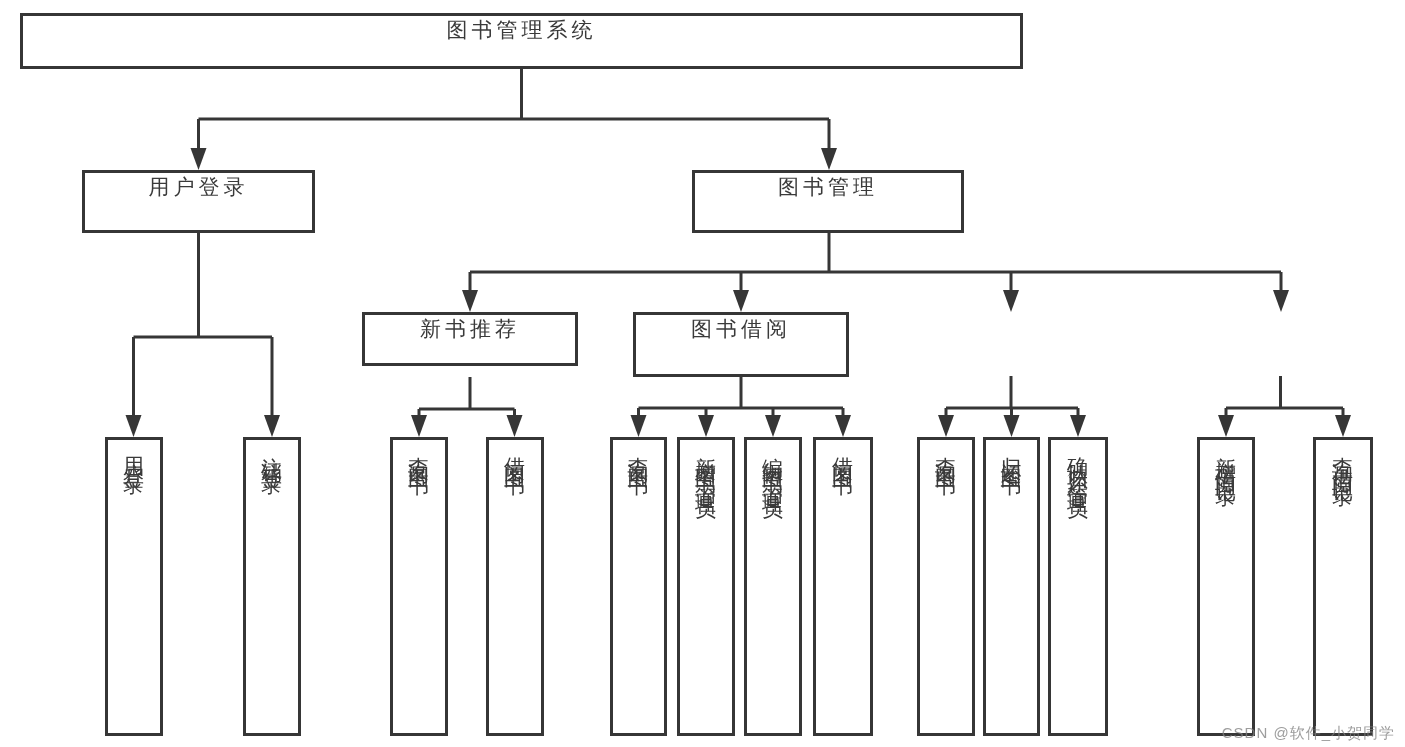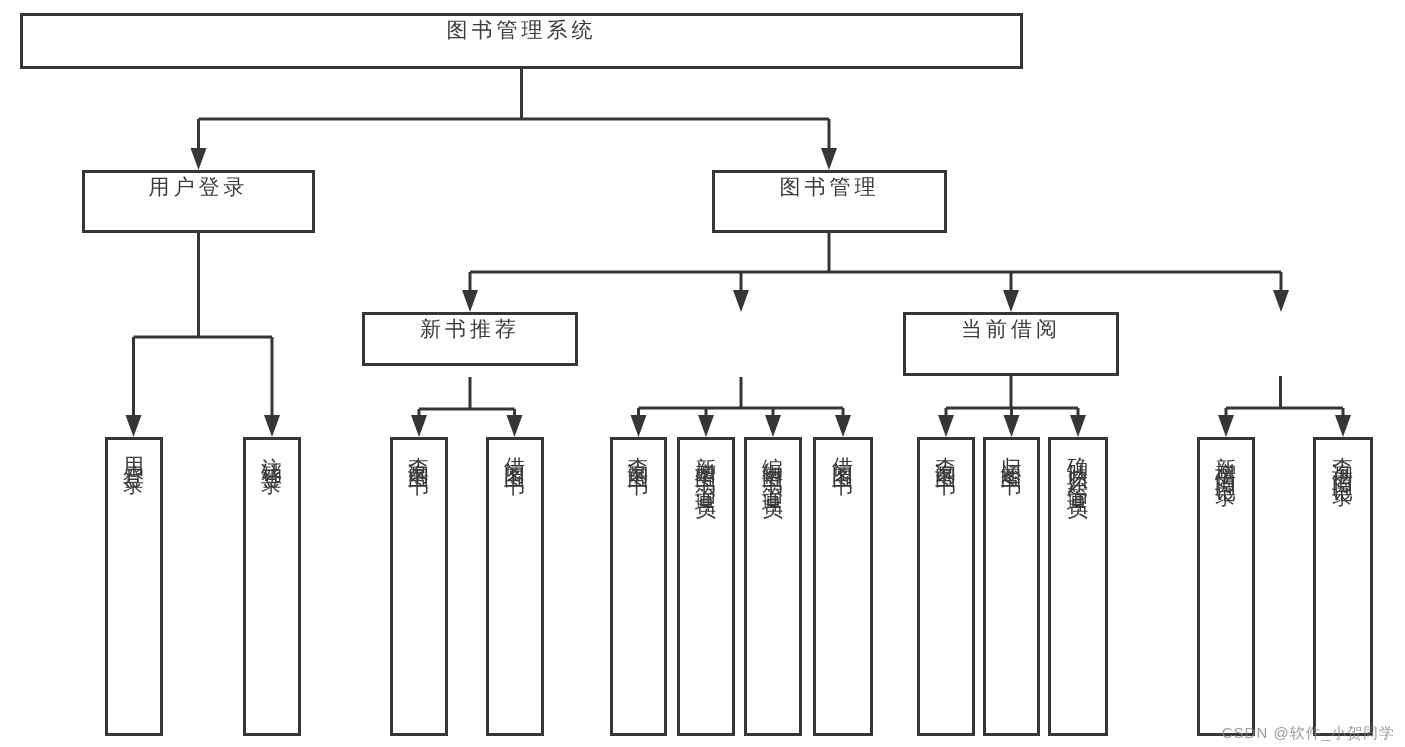--- a/index.html
+++ b/index.html
@@ -97,29 +97,29 @@
     </g>
   </svg>
 
   <div class="node h" style="left:20px; top:13px; width:1003px; height:56px;">
     <span class="lbl">图书管理系统</span>
   </div>
 
   <div class="node h" style="left:82px; top:170px; width:233px; height:63px;">
     <span class="lbl">用户登录</span>
   </div>
-  <div class="node h" style="left:712px; top:170px; width:235px; height:63px;">
+  <div class="node h" style="left:692px; top:170px; width:272px; height:63px;">
     <span class="lbl">图书管理</span>
   </div>
 
   <div class="node h" style="left:362px; top:312px; width:216px; height:54px;">
     <span class="lbl">新书推荐</span>
   </div>
-  <div class="node h" style="left:903px; top:312px; width:216px; height:64px;">
-    <span class="lbl">当前借阅</span>
+  <div class="node h" style="left:633px; top:312px; width:216px; height:65px;">
+    <span class="lbl">图书借阅</span>
   </div>
 
   <div class="node v" style="left:105px; top:437px; width:58px; height:299px;">
     <span class="lbl">用户登录</span>
   </div>
   <div class="node v" style="left:243px; top:437px; width:58px; height:299px;">
     <span class="lbl">注销登录</span>
   </div>
 
   <div class="node v" style="left:390px; top:437px; width:58px; height:299px;">

